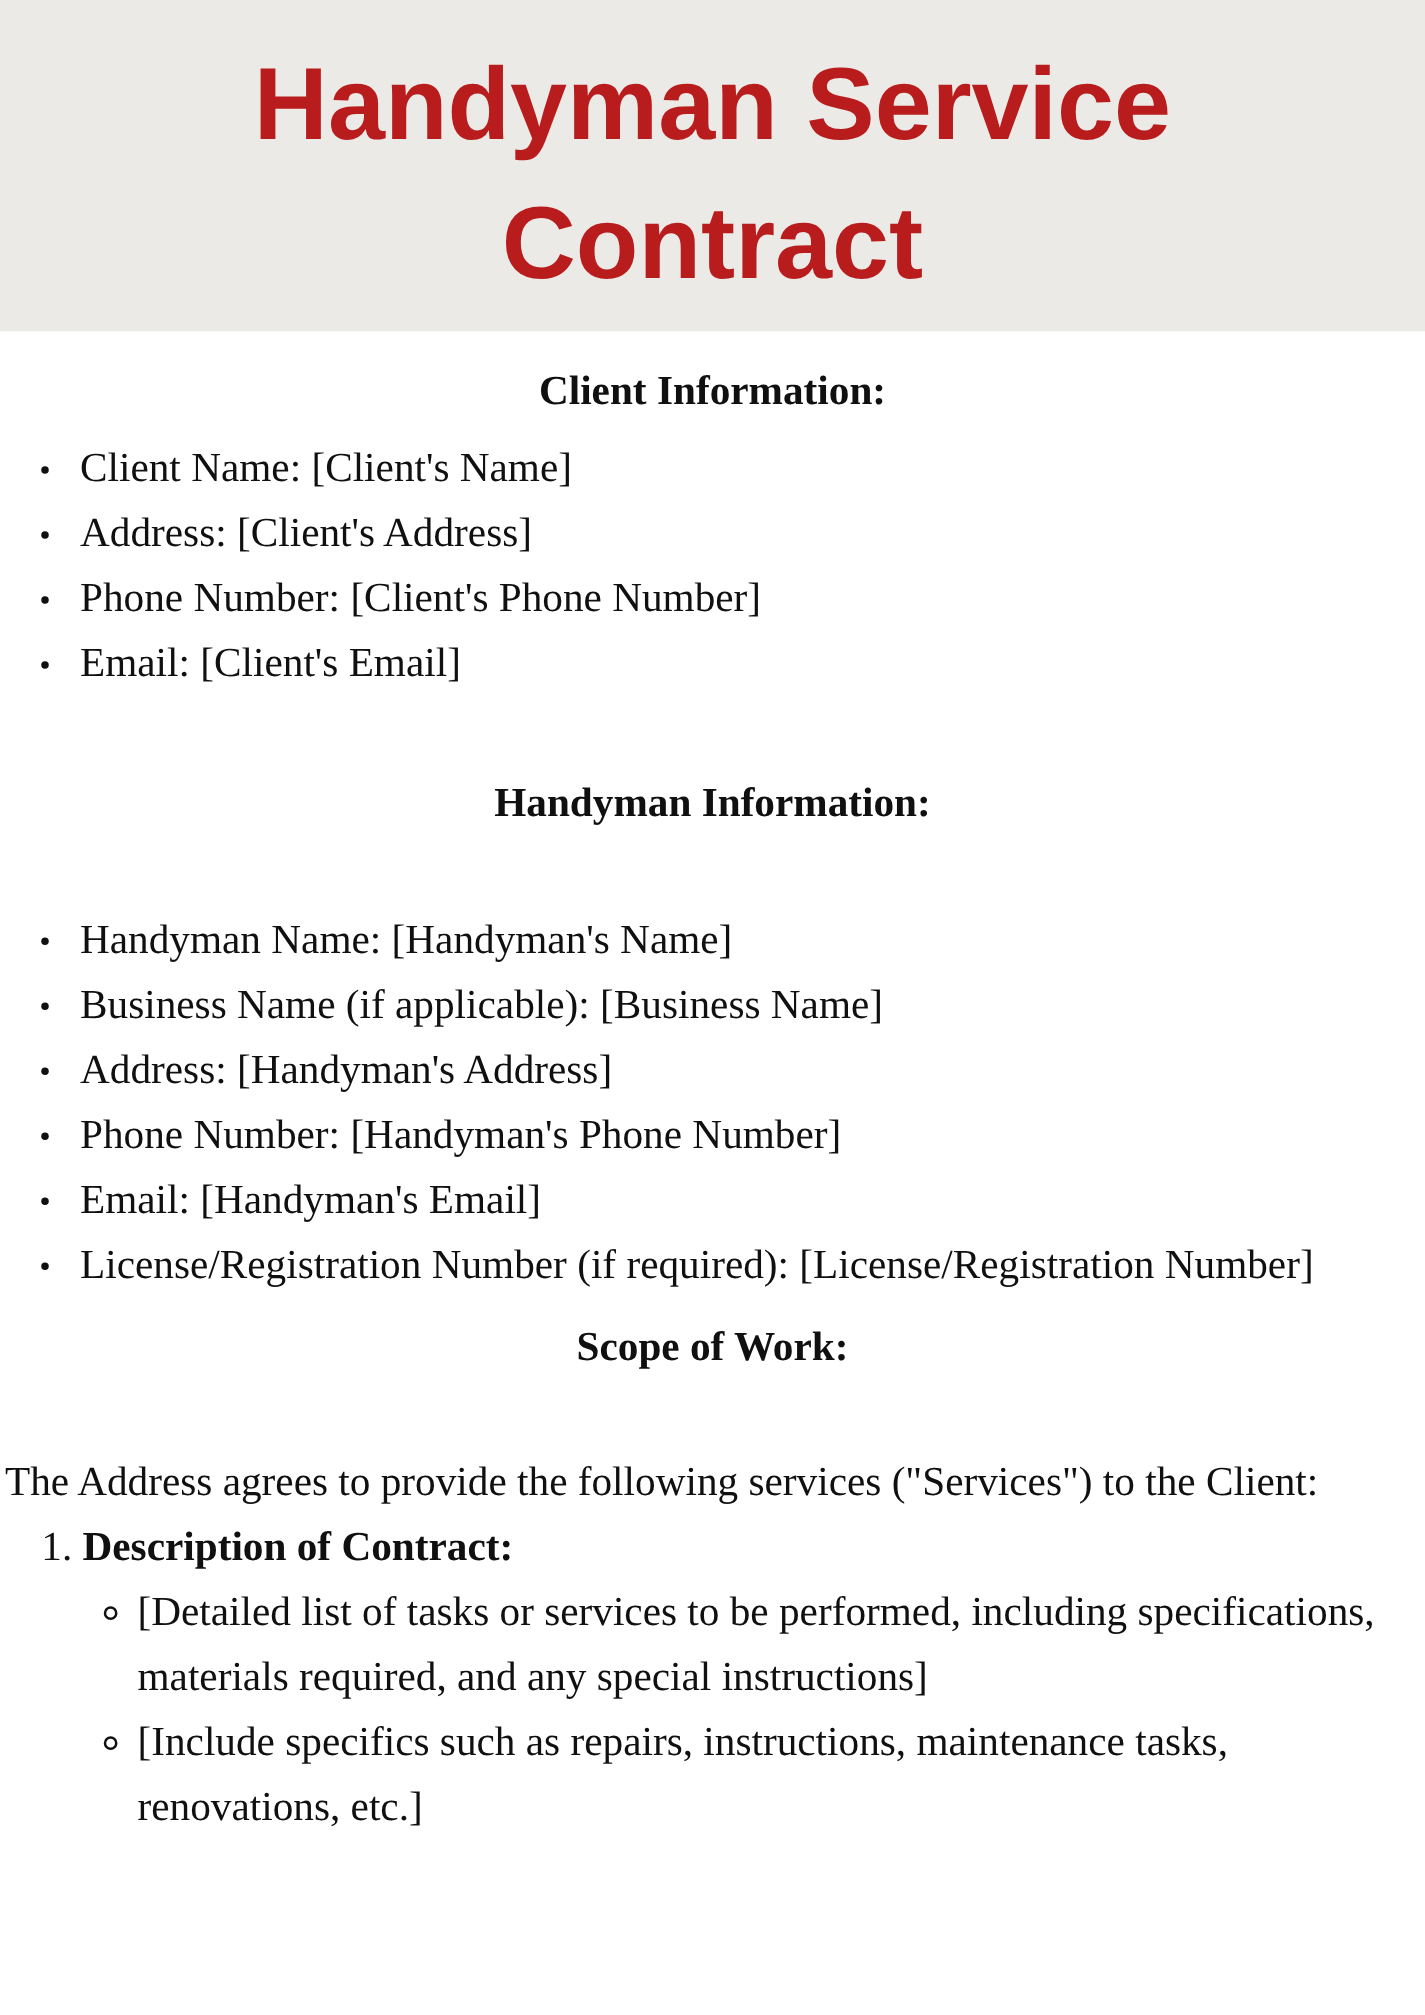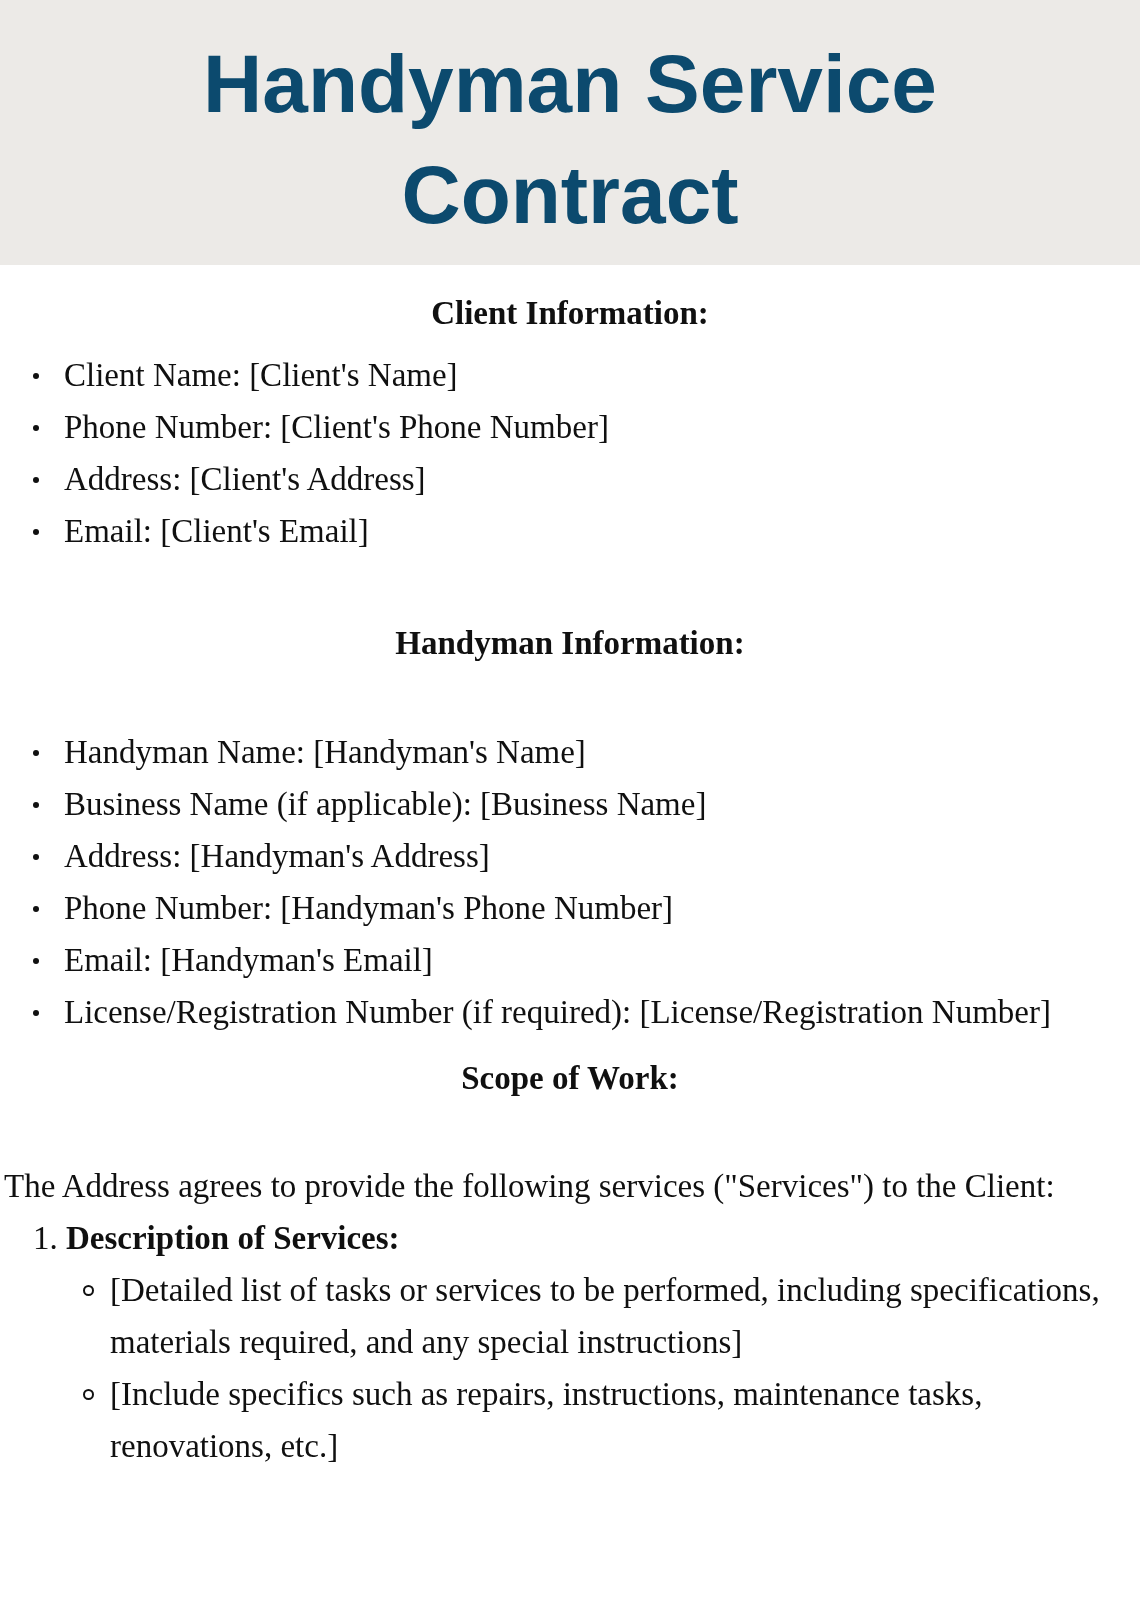--- a/index.html
+++ b/index.html
@@ -27,21 +27,21 @@
     padding-top: 28px;
   }
   .doc-title {
     margin: 0 auto;
     max-width: 1020px;
     text-align: center;
     font-family: "Liberation Sans", sans-serif;
     font-weight: 700;
     font-size: 82px;
     line-height: 111px;
-    color: #0c4a6e;
+    color: #b91c1c;
   }
 
   
   .content {
     font-size: 33px;
     line-height: 52px;
   }
   .h {
     font-size: 33px;
     line-height: 52px;
@@ -120,22 +120,22 @@
   <header class="doc-header">
     <h1 class="doc-title">Handyman Service Contract</h1>
   </header>
 
   <main class="content">
 
     <h2 class="h h-client">Client Information:</h2>
 
     <ul class="blist">
       <li>Client Name: [Client's Name]</li>
+      <li>Address: [Client's Address]</li>
       <li>Phone Number: [Client's Phone Number]</li>
-      <li>Address: [Client's Address]</li>
       <li>Email: [Client's Email]</li>
     </ul>
 
     <h2 class="h h-handyman">Handyman Information:</h2>
 
     <ul class="blist">
       <li>Handyman Name: [Handyman's Name]</li>
       <li>Business Name (if applicable): [Business Name]</li>
       <li>Address: [Handyman's Address]</li>
       <li>Phone Number: [Handyman's Phone Number]</li>
@@ -143,21 +143,21 @@
       <li>License/Registration Number (if required): [License/Registration Number]</li>
     </ul>
 
     <h2 class="h h-scope">Scope of Work:</h2>
 
     <p class="intro">The Address agrees to provide the following services ("Services") to the Client:</p>
 
     <div class="olist">
       <div class="oli">
         <span class="num">1.</span>
-        <span class="olabel">Description of Services:</span>
+        <span class="olabel">Description of Contract:</span>
 
         <ul class="sub">
           <li>
             <span class="ln">[Detailed list of tasks or services to be performed, including specifications,</span>
             <span class="ln">materials required, and any special instructions]</span>
           </li>
           <li>
             <span class="ln">[Include specifics such as repairs, instructions, maintenance tasks,</span>
             <span class="ln">renovations, etc.]</span>
           </li>

